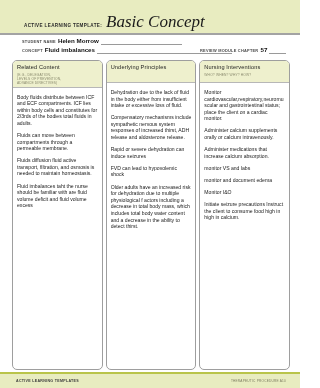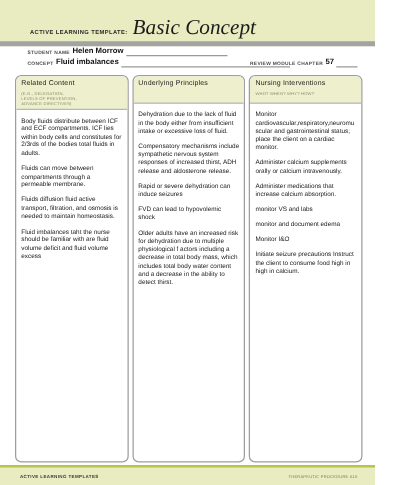--- a/index.html
+++ b/index.html
@@ -16,21 +16,21 @@
     overflow: hidden;
   }
 
   
   .banner {
     position: absolute;
     left: 0; top: 0;
     width: 300px;
     height: 33px;
     background: #e8ecc0;
-    border-bottom: 4px solid #a3a3a3;
+    border-bottom: 2px solid #a3a3a3;
   }
   .banner-inner {
     position: absolute;
     left: 24px;
     bottom: 3px;
     display: flex;
     align-items: baseline;
     gap: 4px;
   }
   .alt-label {

